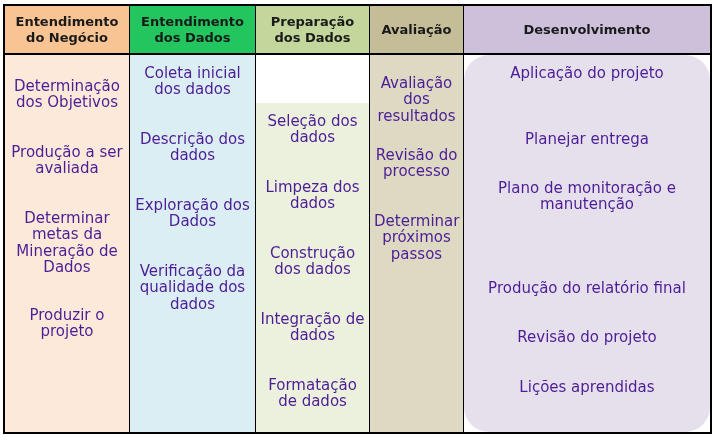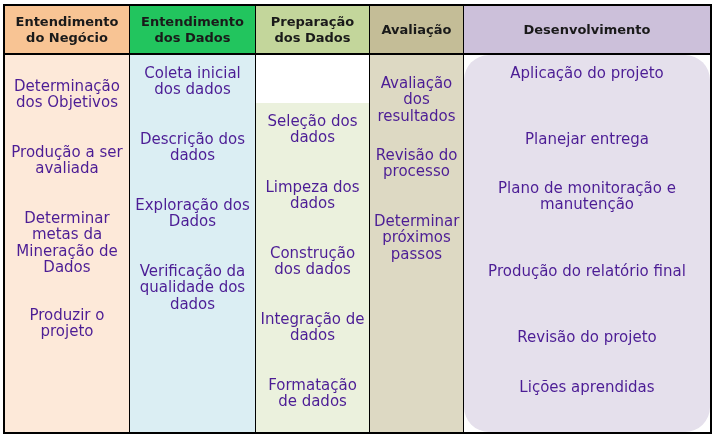--- a/index.html
+++ b/index.html
@@ -57,18 +57,18 @@
         <div class="item" style="top: 92px;">Revisão do processo</div>
         <div class="item" style="top: 158px;">Determinar próximos passos</div>
       </div>
     </div>
     <div class="col" style="width: 145px; flex: 1 1 auto;">
       <div class="head" style="background: rgb(204, 192, 218);">Desenvolvimento</div>
       <div class="body" style="background: rgb(229, 224, 236); border-radius: 25px;">
         <div class="item" style="top: 10px;">Aplicação do projeto</div>
         <div class="item" style="top: 76px;">Planejar entrega</div>
         <div class="item" style="top: 125px;">Plano de monitoração e manutenção</div>
-        <div class="item" style="top: 208px;">Produção do relatório final</div>
+        <div class="item" style="top: 225px;">Produção do relatório final</div>
         <div class="item" style="top: 274px;">Revisão do projeto</div>
         <div class="item" style="top: 324px;">Lições aprendidas</div>
       </div>
     </div>
   </div>
 
 </body></html>

